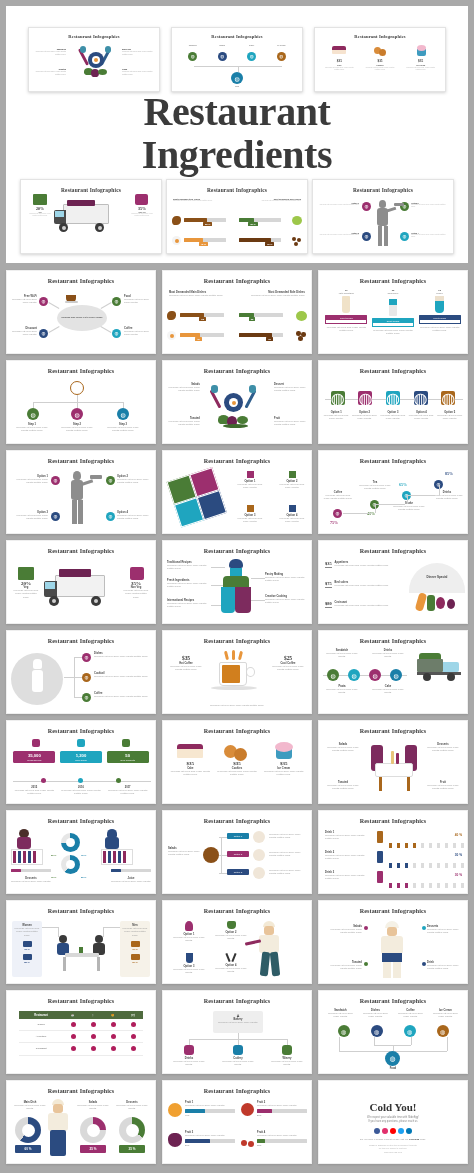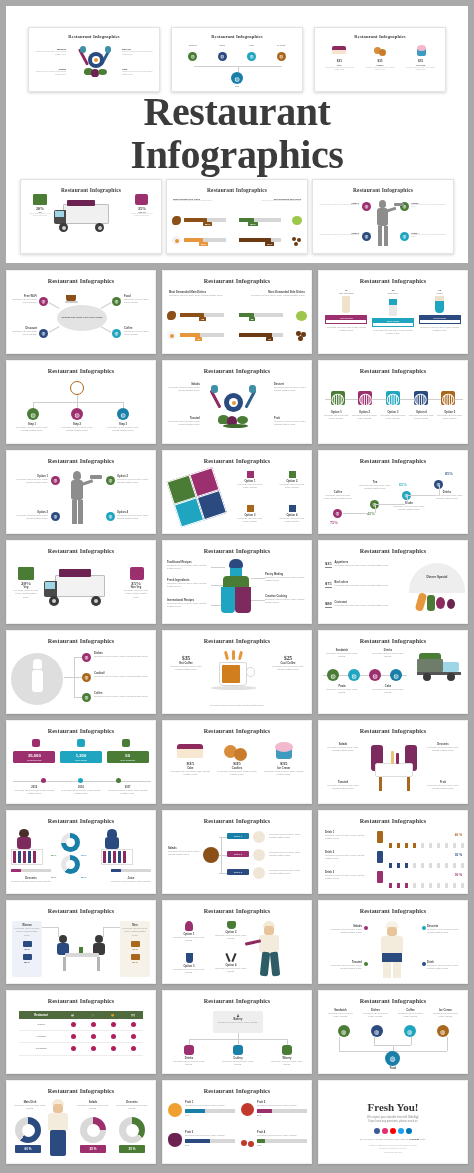--- a/index.html
+++ b/index.html
@@ -210,21 +210,21 @@
             <div class="num" style="font-size:3.4px;color:#333;">$35</div>
             <div style="font-size:1.9px;font-weight:bold;color:#555;margin-top:1px;">Ice Cream</div>
             <div style="font-size:1.6px;color:#bbb;line-height:1.5;margin-top:1px;">Moroccan eat lorem solia. Fusce lobortis porttitor purus.</div>
           </div>
         </div>
       </div>
     </div>
 
     <div class="hero-heading">
       <div>Restaurant</div>
-      <div>Infographics</div>
+      <div>Ingredients</div>
     </div>
 
     <div class="hero-row hero-bot">
 
       <div class="mini mini-b">
         <div class="mini-title">Restaurant Infographics</div>
         <div style="position:absolute;left:6px;top:26px;width:26px;text-align:center;">
           <div class="blob" style="left:6px;top:-12px;width:14px;height:11px;background:#4a7c36;border-radius:1px;"></div>
           <div class="num" style="font-size:4px;color:#333;">20%</div>
           <div style="font-size:1.8px;font-weight:bold;color:#666;">Veg</div>
@@ -1393,21 +1393,21 @@
           <div class="bar-track" style="margin-top:1.5px;">
               <div class="bar-fill" style="width:15%;background:#4a7c36;"></div>
             </div>
           <div style="font-size:2.2px;color:#777;margin-top:1px;">15%</div>
         </div>
       </div>
     </div>
 
     <div class="card">
       <div class="card-body" style="top:0;padding-top:20px;">
-        <div class="ty-title">Fresh You!</div>
+        <div class="ty-title">Cold You!</div>
         <div class="ty-sub">
           <div>We respect your valuable time with SlideEgg!</div>
           <div>If you have any questions, please reach us</div>
         </div>
         <div class="ty-socials">
           <span class="soc" style="background:#3b5998;"></span>
           <span class="soc" style="background:#e1306c;"></span>
           <span class="soc" style="background:#ff0000;"></span>
           <span class="soc" style="background:#1da1f2;"></span>
           <span class="soc" style="background:#0077b5;"></span>

